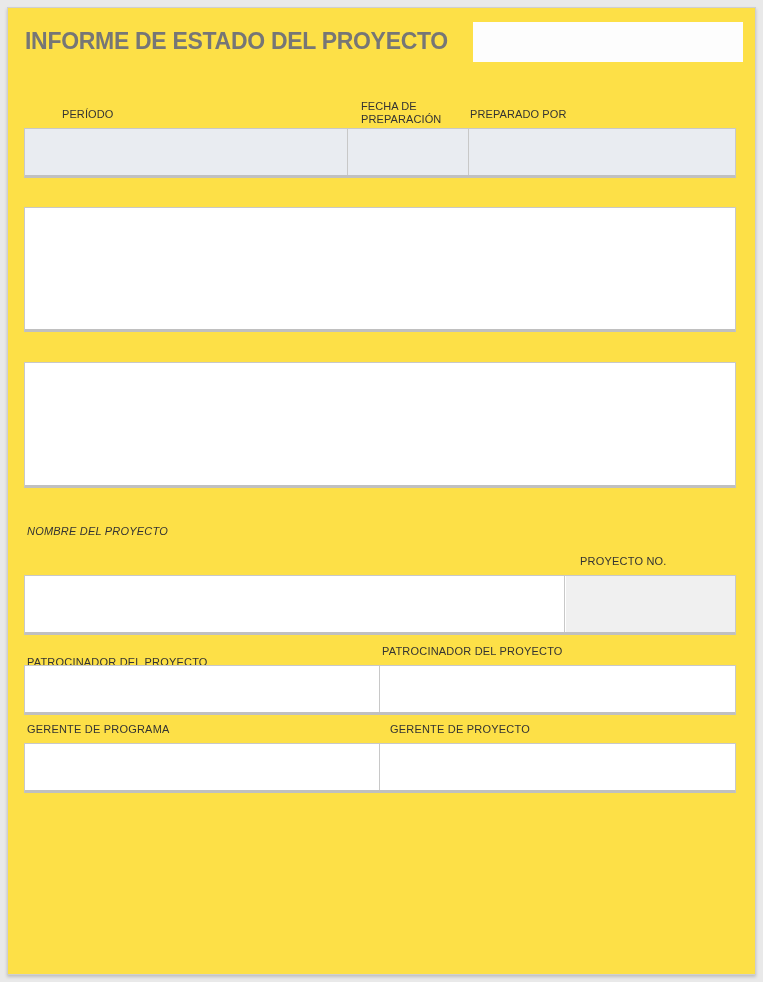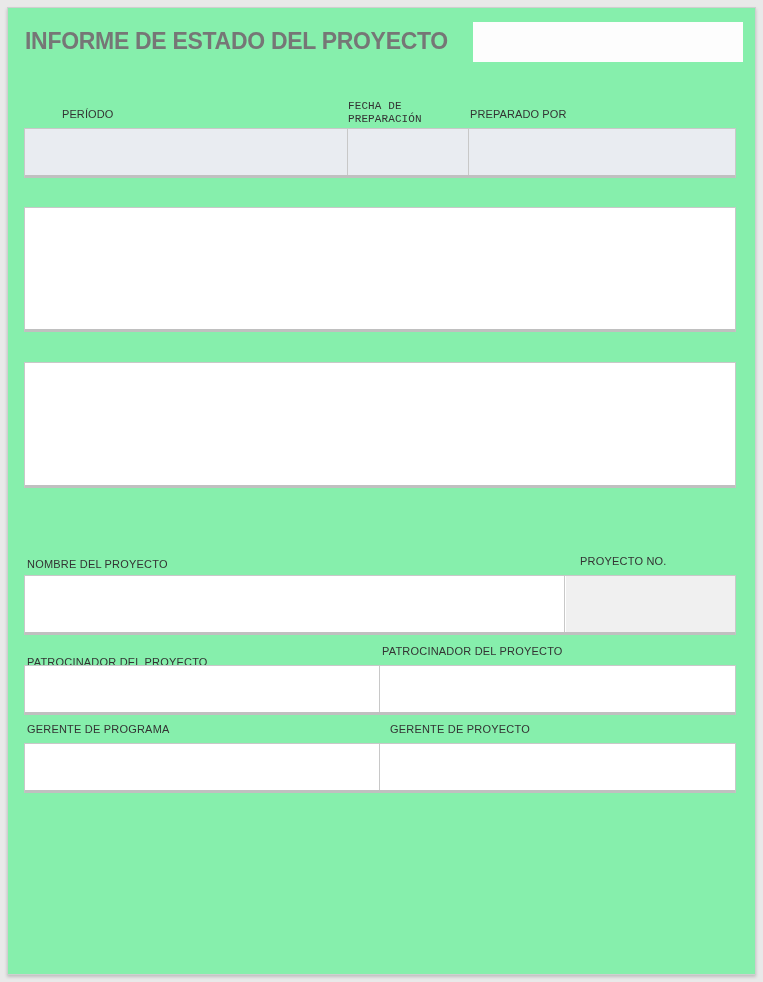--- a/index.html
+++ b/index.html
@@ -7,21 +7,21 @@
     width: 763px; height: 982px;
     background: #e9e9e9;
     position: relative;
     overflow: hidden;
     font-family: "Liberation Sans", "DejaVu Sans", sans-serif;
   }
   .page {
     position: absolute;
     left: 7px; top: 7px;
     width: 747px; height: 966px;
-    background: #86efac;
+    background: #fde047;
     border: 1px solid #cfcfcf;
     box-shadow: 0 2px 3px rgba(0,0,0,0.18);
   }
   .abs { position: absolute; }
   .title {
     left: 17px; top: 19px;
     font-size: 23px; font-weight: bold;
     color: #767676;
     line-height: 28px;
     letter-spacing: -0.3px;
@@ -55,39 +55,39 @@
 
 <div class="page">
 
   <div class="abs title">
     <div>INFORME DE ESTADO DEL PROYECTO</div>
   </div>
 
   <div class="abs logo-box"></div>
 
   <div class="abs lbl" style="left:32px; top:100px;margin-left:22px;">PERÍODO</div>
-  <div class="abs lbl" style="left:340px; top:92px;font-family:Liberation Mono, monospace;">
+  <div class="abs lbl" style="left:353px; top:92px;">
     <div>FECHA DE</div>
     <div>PREPARACIÓN</div>
   </div>
   <div class="abs lbl" style="left:462px; top:100px;">PREPARADO POR</div>
 
   <div class="abs field gray-fill" style="left:16px; top:120px; width:712px; height:50px;">
     <div class="abs" style="left:0; top:0; width:322px; height:100%;"></div>
     <div class="vdiv" style="left:322px;"></div>
     <div class="abs" style="left:324px; top:0; width:119px; height:100%;"></div>
     <div class="vdiv" style="left:443px;"></div>
     <div class="abs" style="left:445px; top:0; width:264px; height:100%;"></div>
   </div>
 
   <div class="abs field white-fill" style="left:16px; top:199px; width:712px; height:125px;"></div>
   <div class="abs field white-fill" style="left:16px; top:354px; width:712px; height:126px;"></div>
 
 
-  <div class="abs lbl-sm" style="left:19px; top:550px;">NOMBRE DEL PROYECTO</div>
+  <div class="abs lbl-sm" style="left:19px; top:517px;font-style:italic;">NOMBRE DEL PROYECTO</div>
   <div class="abs lbl-sm" style="left:558px; top:547px;margin-left:14px;">PROYECTO NO.</div>
 
   <div class="abs field white-fill" style="left:16px; top:567px; width:712px; height:60px;">
     <div class="abs" style="left:0; top:0; width:539px; height:100%;"></div>
     <div class="vdiv" style="left:539px;"></div>
     <div class="abs light-fill" style="left:541px; top:0; right:0; height:100%;"></div>
   </div>
 
   <div class="abs lbl-sm" style="left:19px; top:648px;">PATROCINADOR DEL PROYECTO</div>
   <div class="abs lbl-sm" style="left:374px; top:637px;">PATROCINADOR DEL PROYECTO</div>

